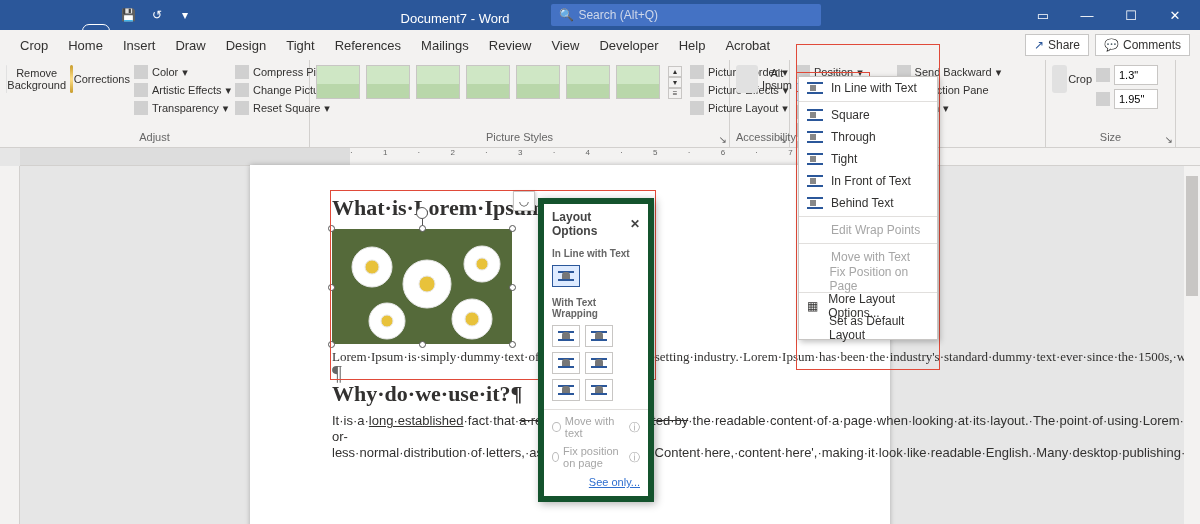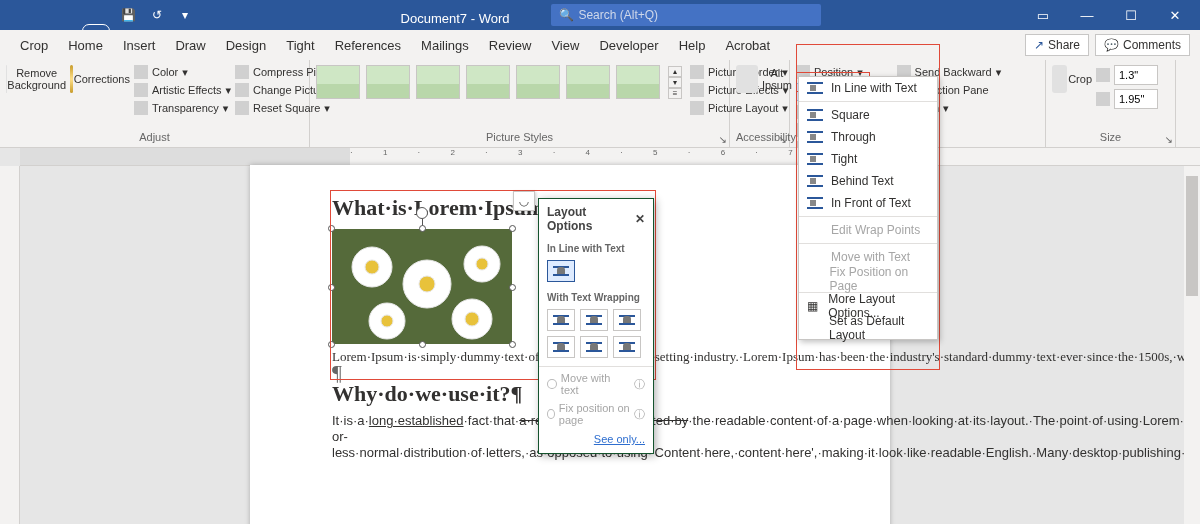--- a/index.html
+++ b/index.html
@@ -75,21 +75,21 @@
   .docimg .h-l{left:-4px;top:50%;margin-top:-3px;} .docimg .h-r{right:-4px;top:50%;margin-top:-3px;}
   .docimg .rot{position:absolute;left:50%;top:-22px;margin-left:-6px;width:12px;height:12px;border:1px solid #555;border-radius:50%;background:#fff;}
   .docimg .rot::after{content:"";position:absolute;left:5px;top:11px;height:7px;width:1px;background:#555;}
   .docimg svg{display:block;}
   .docimg-red{position:absolute;border:1px solid #e04a39;left:330px;top:190px;width:326px;height:190px;z-index:70;pointer-events:none;}
 
   
   .layout-tiny{position:absolute;left:513px;top:191px;width:22px;height:20px;background:#fff;border:1px solid #c8c6c4;font-size:12px;text-align:center;line-height:18px;z-index:80;box-shadow:1px 1px 3px rgba(0,0,0,.2);}
 
   
-  .layoutcall{position:absolute;left:538px;top:198px;width:116px;background:#fff;border:1px solid #14532d;box-shadow:2px 2px 8px rgba(0,0,0,.3);z-index:90;font-size:11px;}
+  .layoutcall{position:absolute;left:538px;top:198px;width:116px;background:#fff;border:6px solid #14532d;box-shadow:2px 2px 8px rgba(0,0,0,.3);z-index:90;font-size:11px;}
   .layoutcall .hdr{display:flex;align-items:center;justify-content:space-between;font-weight:600;font-size:12px;color:#444;padding:6px 8px;}
   .layoutcall .sec{font-weight:600;color:#666;font-size:10px;padding:4px 8px 2px;}
   .layoutcall .opts{display:flex;flex-wrap:wrap;gap:5px;padding:4px 8px 6px;}
   .locell{width:28px;height:22px;border:1px solid #c8c6c4;background:#fff;display:flex;align-items:center;justify-content:center;}
   .locell.sel{border:1px solid #2b579a;background:#deebff;}
   .locglyph{width:16px;height:10px;position:relative;}
   .locglyph::before,.locglyph::after{content:"";position:absolute;background:#2b579a;height:2px;width:16px;}
   .locglyph::before{top:0;} .locglyph::after{bottom:0;}
   .locglyph span{position:absolute;top:1px;left:4px;width:8px;height:8px;background:#777;border-radius:3px 3px 0 0;}
   .layoutcall hr{border:none;border-top:1px solid #e1dfdd;margin:2px 0;}
@@ -284,25 +284,25 @@
   <div class="wi">
       <span class="wicon"></span>
       <span>Through</span>
     </div>
   <div class="wi">
       <span class="wicon"></span>
       <span>Tight</span>
     </div>
   <div class="wi">
       <span class="wicon"></span>
+      <span>In Front of Text</span>
+    </div>
+  <div class="wi">
+      <span class="wicon"></span>
       <span>Behind Text</span>
-    </div>
-  <div class="wi">
-      <span class="wicon"></span>
-      <span>In Front of Text</span>
     </div>
   <hr>
   <div class="wi dis">
       <span style="width:16px"></span>
       <span>Edit Wrap Points</span>
     </div>
   <hr>
   <div class="wi dis">
       <span style="width:16px"></span>
       <span>Move with Text</span>

